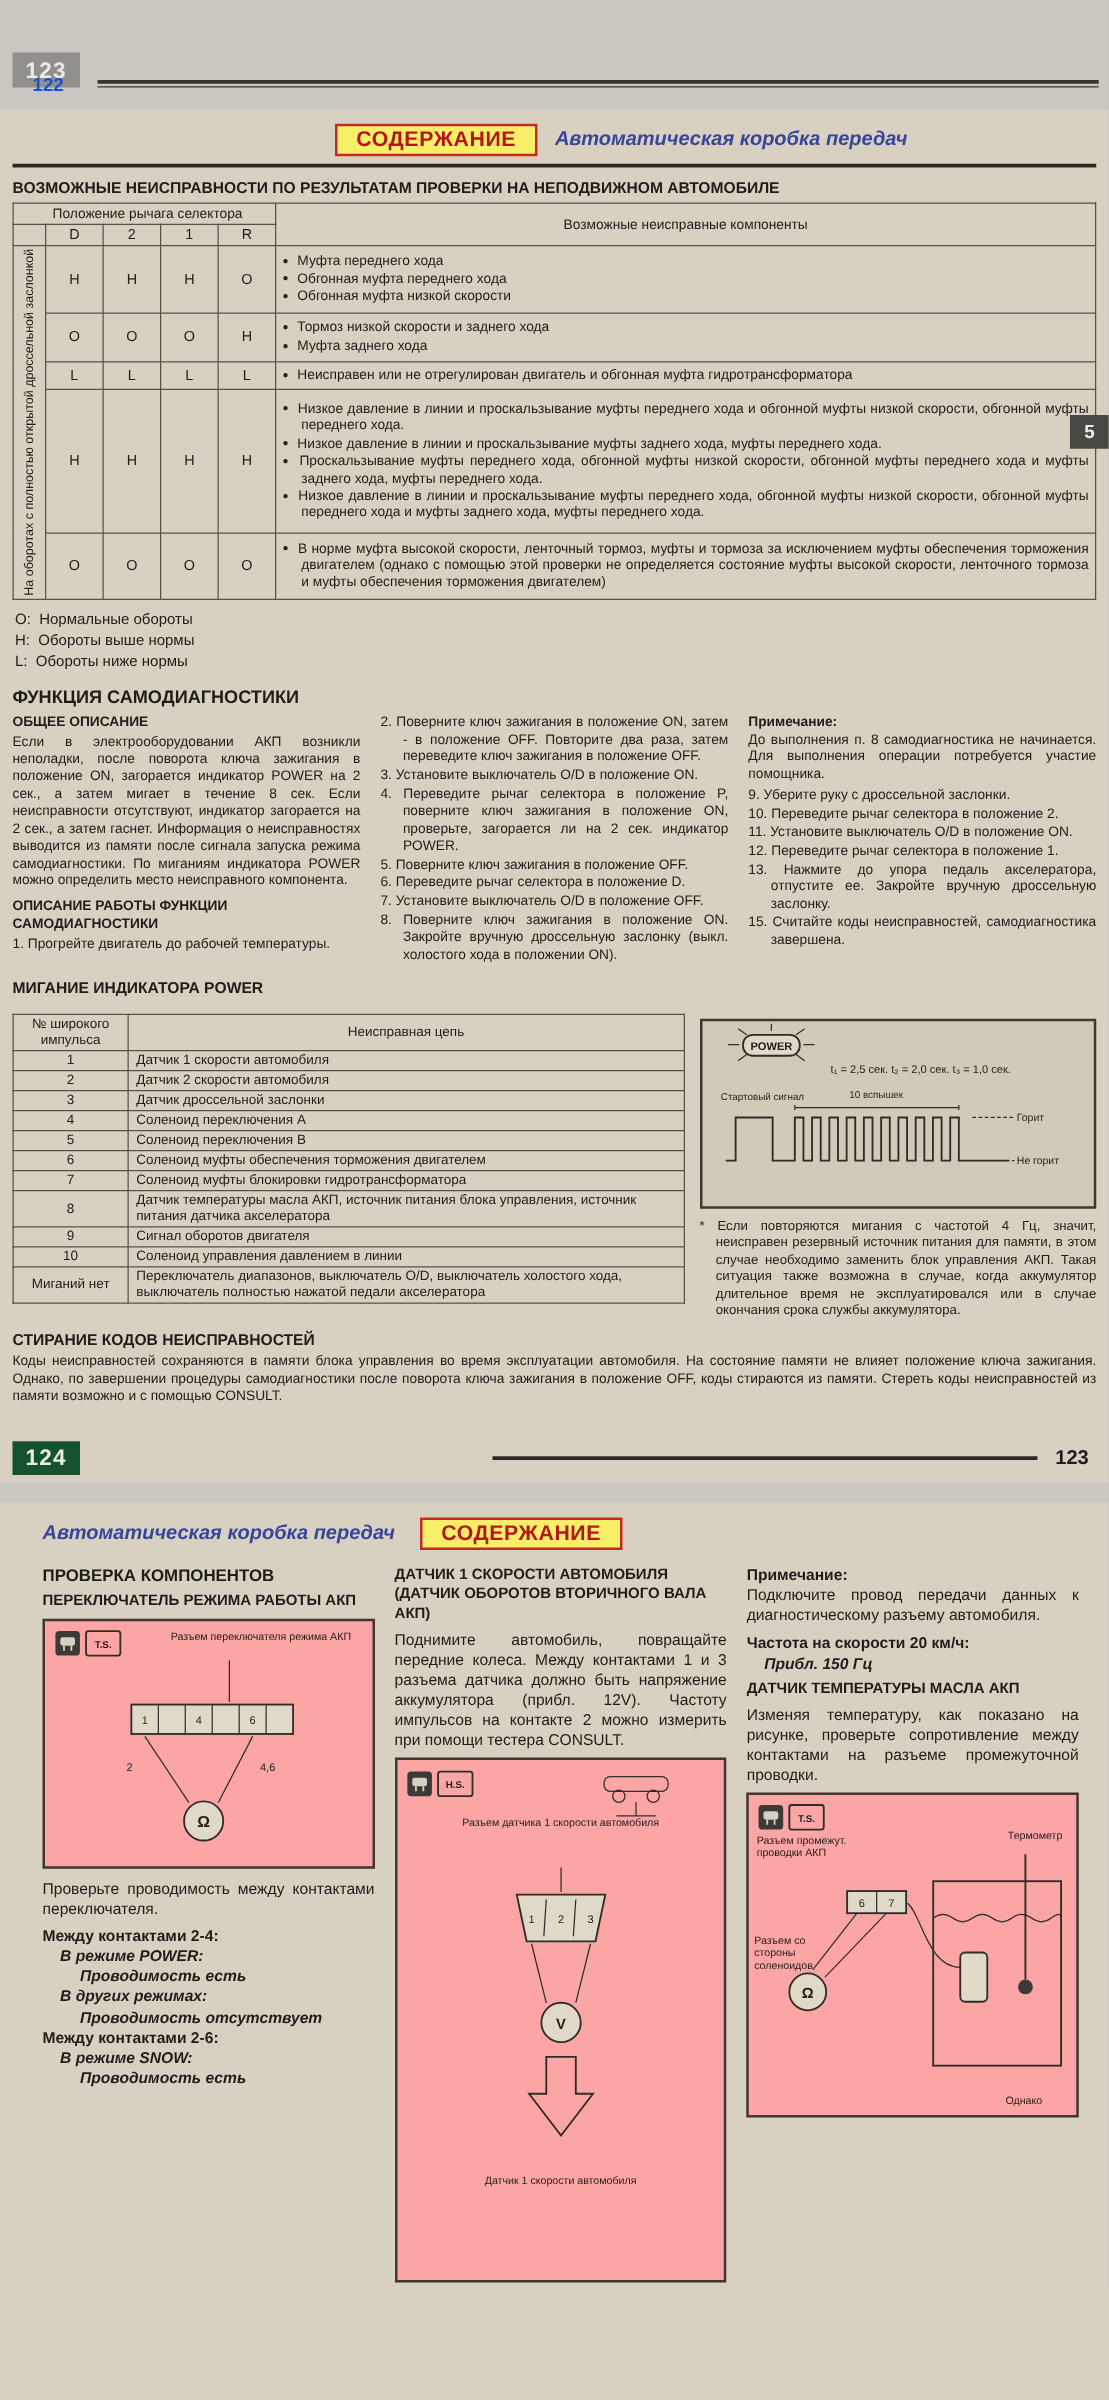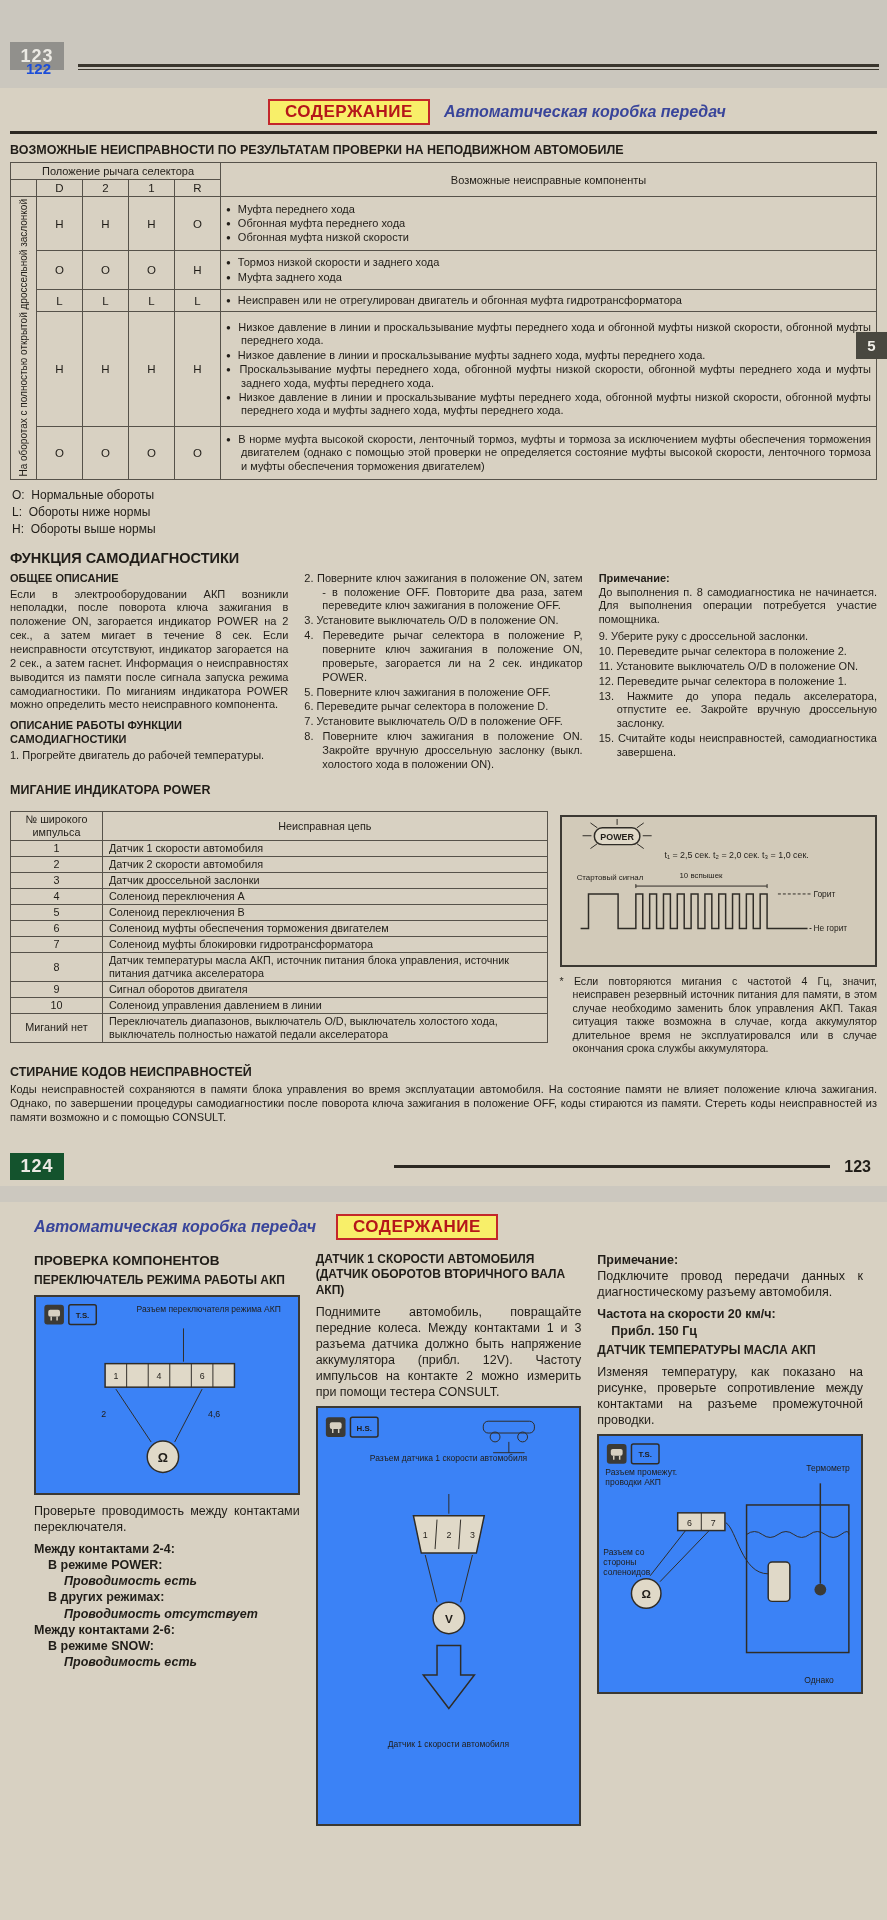--- a/index.html
+++ b/index.html
@@ -77,24 +77,24 @@
   .footer-pageno { font-size:16px; font-weight:bold; padding-right:6px; }
 
   
   .cols3b { display:flex; gap:16px; padding:0 14px 0 24px; }
   .cols3b > div { flex:1; font-size:12.5px; line-height:1.28; text-align:justify; }
   .h-big { font-size:13.5px; font-weight:bold; text-align:left; margin-bottom:4px; }
   .h-sub { font-size:12px; font-weight:bold; text-align:left; margin:4px 0 6px; }
   .p2 p { margin-bottom:6px; }
   .cond { font-weight:bold; text-align:left; line-height:1.3; }
   .cond .ind0 { margin-left:0; }
-  .cond .ind1 { margin-left:14px; }
+  .cond .ind1 { margin-left:14px;font-style:italic; }
   .cond .ind2 { margin-left:30px; font-style:italic; }
 
-  .diagram { position:relative; border:2px solid #3c3933; background:#3b82f6; margin:4px 0 8px; }
+  .diagram { position:relative; border:2px solid #3c3933; background:#fca5a5; margin:4px 0 8px; }
   .diagram svg { position:absolute; inset:0; width:100%; height:100%; }
   .d1 { height:200px; }
   .d2 { height:420px; }
   .d3 { height:260px; }
   .diag-label { position:absolute; font-size:8.5px; line-height:1.15; text-align:center; font-weight:normal; }
   .d1-cap { top:8px; left:38%; width:56%; }
   .d2-cap { top:46px; left:18%; width:64%; }
   .d2-bottom { top:332px; left:10%; width:80%; }
   .d3-conn { top:32px; left:6px; width:42%; text-align:left; }
   .d3-thermo { top:28px; right:2px; width:62px; }
@@ -203,22 +203,22 @@
           <ul class="items">
             <li>В норме муфта высокой скорости, ленточный тормоз, муфты и тормоза за исключением муфты обеспечения торможения двигателем (однако с помощью этой проверки не определяется состояние муфты высокой скорости, ленточного тормоза и муфты обеспечения торможения двигателем)</li>
           </ul>
         </td>
       </tr>
     </tbody>
       </table>
 
     <div class="legend">
       <div>O:  Нормальные обороты</div>
+      <div>H:  Обороты выше нормы</div>
       <div>L:  Обороты ниже нормы</div>
-      <div>H:  Обороты выше нормы</div>
     </div>
 
     <div class="sec-heading">ФУНКЦИЯ САМОДИАГНОСТИКИ</div>
 
     <div class="cols3">
       <div>
         <div class="subhead">ОБЩЕЕ ОПИСАНИЕ</div>
         <div>Если в электрооборудовании АКП возникли неполадки, после поворота ключа зажигания в положение ON, загорается индикатор POWER на 2 сек., а затем мигает в течение 8 сек. Если неисправности отсутствуют, индикатор загорается на 2 сек., а затем гаснет. Информация о неисправностях выводится из памяти после сигнала запуска режима самодиагностики. По миганиям индикатора POWER можно определить место неисправного компонента.</div>
         <div class="subhead mt">ОПИСАНИЕ РАБОТЫ ФУНКЦИИ САМОДИАГНОСТИКИ</div>
         <div class="step">1.  Прогрейте двигатель до рабочей температуры.</div>

